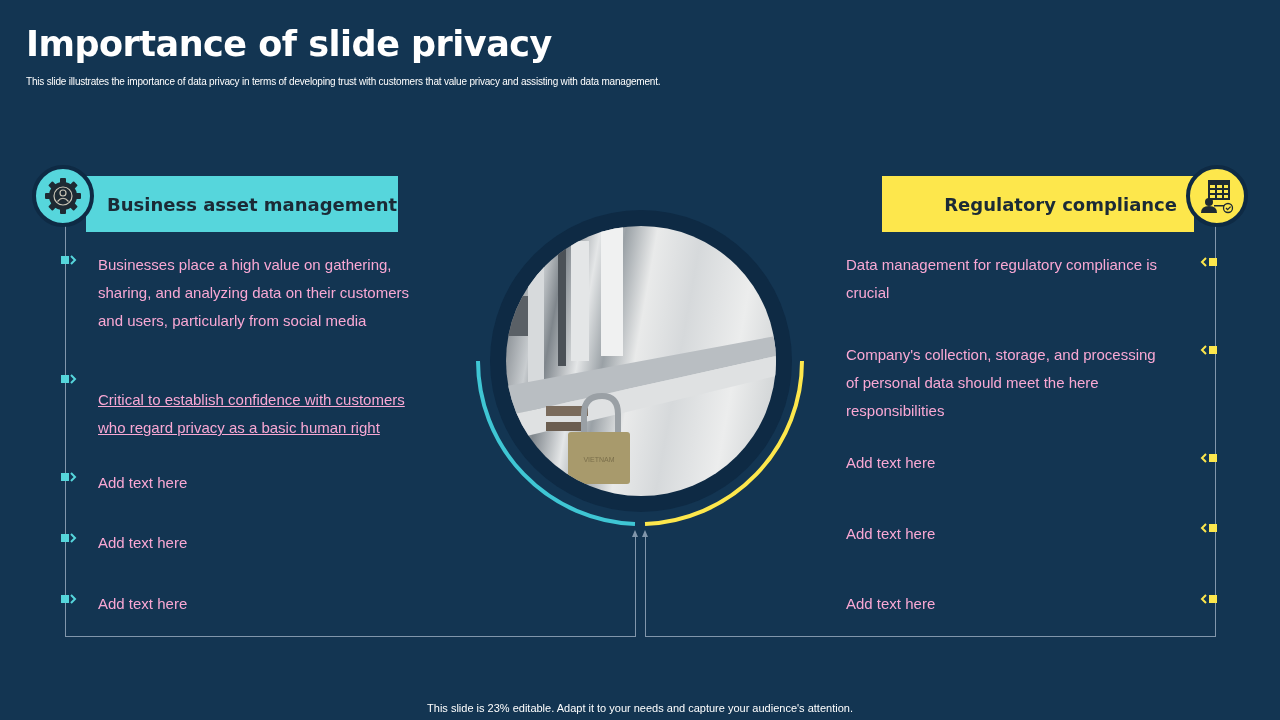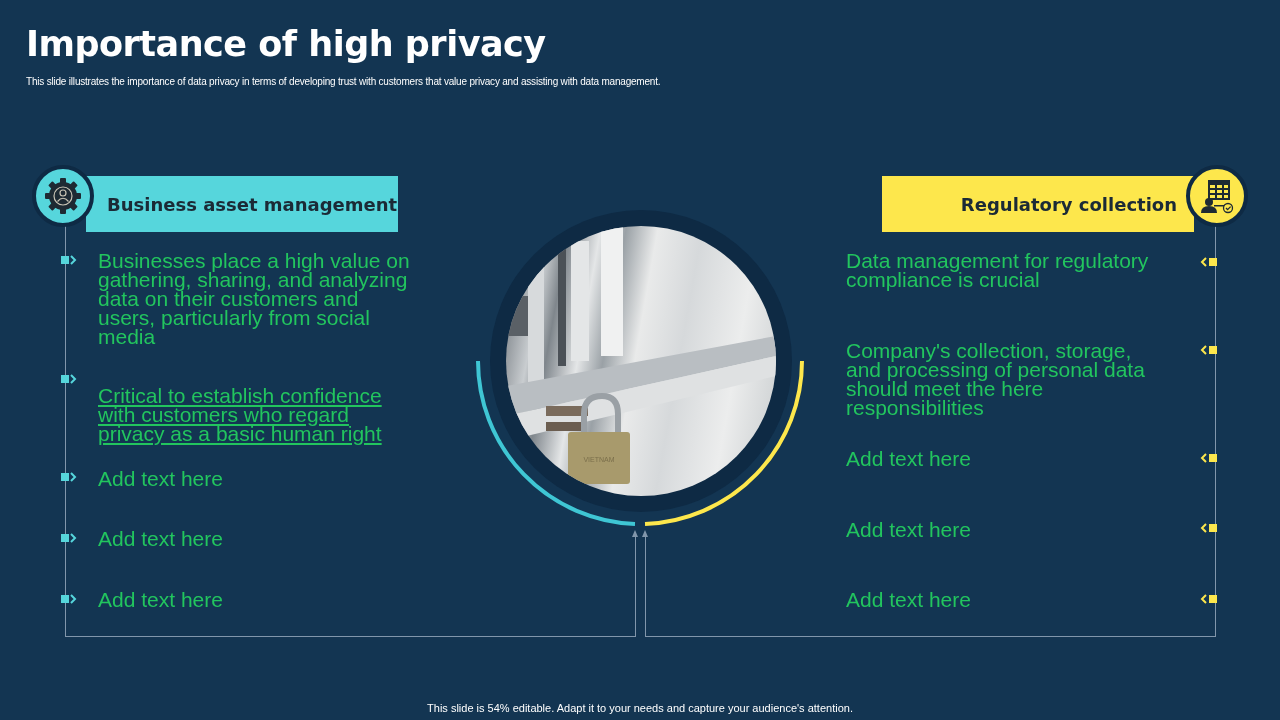--- a/index.html
+++ b/index.html
@@ -36,21 +36,21 @@
   }
   .badge-left { left:32px; background:#56d6dc; }
   .badge-right { left:1186px; background:#fde74c; }
 
   
   .line { position:absolute; background:#8196ab; }
   .arrowhead { position:absolute; width:0; height:0; border-left:3px solid transparent; border-right:3px solid transparent; border-bottom:7px solid #8196ab; }
 
   
   .item {
-    position:absolute; font-size:21px; line-height:19px; color:#22c55e;
+    position:absolute; font-size:15px; line-height:28px; color:#f9a8d4;
   }
   .left-item { left:98px; width:320px; text-align:left; }
   .right-item { right:114px; width:320px; }
   .marker-left { position:absolute; left:61px; width:16px; height:10px; }
   .marker-right { position:absolute; left:1200px; width:20px; height:10px; }
 
   
   .ring-wrap { position:absolute; left:475px; top:208px; width:330px; height:320px; }
   .photo-circle {
     position:absolute; left:490px; top:210px; width:302px; height:302px; border-radius:50%;
@@ -62,21 +62,21 @@
     background: linear-gradient(100deg, #5d646b 0%, #c9cdd0 14%, #7f868c 20%, #e4e6e7 30%, #9aa1a6 38%, #e9eaea 48%, #d6d9db 62%, #eceded 80%, #c7cbcd 100%);
   }
   .footer {
     position:absolute; left:0; width:1280px; top:702px; text-align:center;
     font-size:11px; color:#ffffff;
   }
 </style>
 </head>
 <body>
 
-<h1 class="title">Importance of high privacy</h1>
+<h1 class="title">Importance of slide privacy</h1>
 <div class="subtitle">This slide illustrates the importance of data privacy in terms of developing trust with customers that value privacy and assisting with data management.</div>
 
 <div class="line" style="left:65px; top:226px; width:1px; height:410px;"></div>
 <div class="line" style="left:65px; top:636px; width:571px; height:1px;"></div>
 <div class="line" style="left:635px; top:534px; width:1px; height:102px;"></div>
 <div class="arrowhead" style="left:632px; top:530px;"></div>
 
 <div class="line" style="left:1215px; top:226px; width:1px; height:410px;"></div>
 <div class="line" style="left:645px; top:636px; width:571px; height:1px;"></div>
 <div class="line" style="left:645px; top:534px; width:1px; height:102px;"></div>
@@ -100,21 +100,21 @@
         <rect x="32" y="18" width="7" height="6" rx="1" transform="rotate(45 21 21)"></rect>
       </g>
     </g>
     <circle cx="21" cy="21" r="9" fill="none" stroke="#c9c4b5" stroke-width="1.2"></circle>
     <circle cx="21" cy="18" r="3" fill="none" stroke="#c9c4b5" stroke-width="1.2"></circle>
     <path d="M15.5 26.5 Q21 20 26.5 26.5" fill="none" stroke="#c9c4b5" stroke-width="1.2"></path>
   </svg>
 </div>
 
 <div class="bar bar-right">
-  <span>Regulatory collection</span>
+  <span>Regulatory compliance</span>
 </div>
 <div class="badge badge-right">
   <svg width="40" height="40" viewBox="0 0 40 40">
     <rect x="11" y="4" width="22" height="20" fill="#1e2a33"></rect>
     <g fill="#fde74c">
       <rect x="13" y="9" width="5" height="3"></rect>
         <rect x="20" y="9" width="5" height="3"></rect>
         <rect x="27" y="9" width="4" height="3"></rect>
       <rect x="13" y="14" width="5" height="3"></rect>
         <rect x="20" y="14" width="5" height="3"></rect>
@@ -212,13 +212,13 @@
     <rect x="62" y="206" width="62" height="52" rx="3" fill="#a89a6c"></rect>
     <text x="93" y="236" font-size="7" text-anchor="middle" fill="#7b6f4b" font-family="Liberation Sans, sans-serif">VIETNAM</text>
   </svg>
 </div>
 <svg class="ring-wrap" viewBox="0 0 330 320">
 
   <path d="M 3 153 A 163 163 0 0 0 160 316" fill="none" stroke="#3fc6d4" stroke-width="4"></path>
   <path d="M 170 316 A 163 163 0 0 0 327 153" fill="none" stroke="#fde74c" stroke-width="4"></path>
 </svg>
 
-<div class="footer">This slide is 54% editable. Adapt it to your needs and capture your audience's attention.</div>
+<div class="footer">This slide is 23% editable. Adapt it to your needs and capture your audience's attention.</div>
 
 </body></html>

